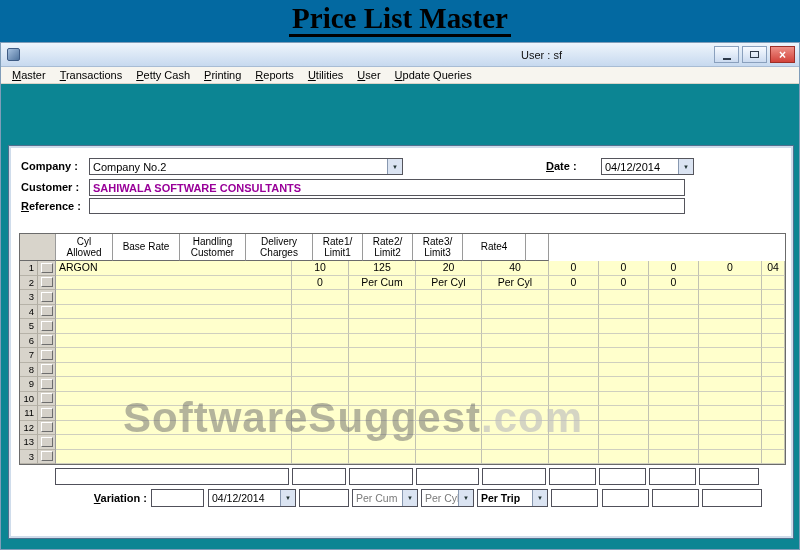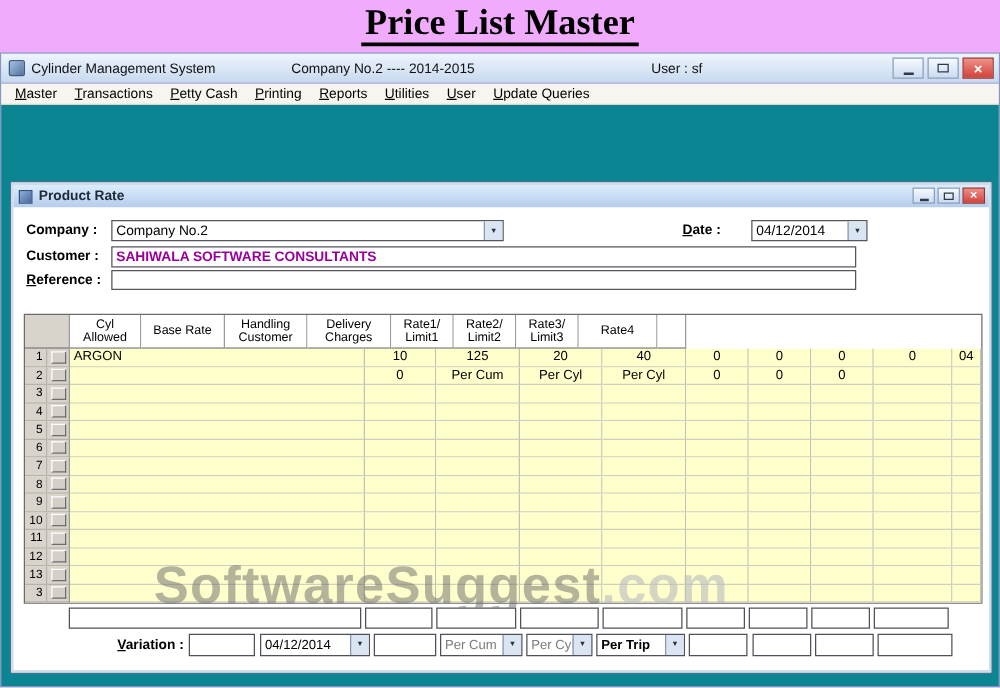--- a/index.html
+++ b/index.html
@@ -1,19 +1,19 @@
 <!DOCTYPE html>
 <html><head>
 <meta charset="utf-8">
 <style>
   * { box-sizing: border-box; margin: 0; padding: 0; }
   html,body { width: 800px; height: 550px; }
   body { font-family: "Liberation Sans", sans-serif; background: #fff; }
 
-  .page { position: relative; width: 800px; height: 550px; background: #f0abfc; overflow: hidden; }
+  .page { position: relative; width: 800px; height: 550px; background: #0369a1; overflow: hidden; }
 
   
   .page-title { position: absolute; top: 2px; left: 0; right: 0; text-align: center;
     font-family: "Liberation Serif", serif; font-size: 29px; font-weight: bold; color: #000; }
   .page-title span { border-bottom: 3px solid #000; padding: 0 3px; }
 
   
   .window { position: absolute; top: 42px; left: 0; right: 0; bottom: 0;
     border: 1px solid #7f9db9; display: flex; flex-direction: column; }
   .titlebar { height: 24px; background: linear-gradient(#eef5fc, #c7d9ef);
@@ -82,21 +82,21 @@
     border-right: 1px solid #9a9a9a; border-bottom: 1px solid #b6b2a8; flex: 0 0 auto; }
   .sel-btn { width: 12px; height: 10px; background: #d4d0c8;
     border: 1px solid; border-color: #ffffff #6d6d6d #6d6d6d #ffffff; }
   .g-prod, .g-val { background: #ffffcc; border-right: 1px solid #c2c2b2;
     border-bottom: 1px solid #cfcfbf; font-size: 10.5px; line-height: 13px;
     overflow: hidden; white-space: nowrap; flex: 0 0 auto; }
   .g-prod { padding-left: 3px; text-align: left; }
   .g-val { text-align: center; }
 
   .watermark { position: absolute; left: 112px; top: 246px; font-size: 42px; font-weight: bold;
-    color: rgba(105,105,105,0.5); letter-spacing: 1px; pointer-events: none; white-space: nowrap; margin-top: 32px; }
+    color: rgba(105,105,105,0.5); letter-spacing: 1px; pointer-events: none; white-space: nowrap; }
   .watermark .suffix { color: rgba(190,190,190,0.65); }
 
   
   .boxes-row { position: absolute; left: 44px; top: 320px; height: 17px; display: flex; gap: 3px; }
   .fbox { height: 17px; border: 1px solid #50505a; background: #fff; flex: 0 0 auto; }
 
   
   .var-row { position: absolute; left: 0; top: 341px; height: 18px; width: 780px; }
   .var-row .lbl2 { position: absolute; font-weight: bold; font-size: 11px; text-align: right; }
   .vbox { position: absolute; height: 18px; border: 1px solid #50505a; background: #fff; }
@@ -112,22 +112,20 @@
 <div class="page">
 
   <div class="page-title">
     <span>Price List Master</span>
   </div>
 
   <div class="window">
 
     <div class="titlebar">
       <span class="app-icon"></span>
-      <span>Cylinder Management System</span>
-      <span class="t-center">Company No.2 ---- 2014-2015</span>
       <span class="t-user">User : sf</span>
       <span class="winbtns">
         <span class="wb">
             <span class="glyph-min"></span>
           </span>
         <span class="wb">
             <span class="glyph-max"></span>
           </span>
         <span class="wb close"></span>
       </span>
@@ -141,33 +139,20 @@
       <span class="menu-item"><u>R</u>eports</span>
       <span class="menu-item"><u>U</u>tilities</span>
       <span class="menu-item"><u>U</u>ser</span>
       <span class="menu-item"><u>U</u>pdate Queries</span>
     </div>
 
     <div class="client">
 
       <div class="dialog">
 
-        <div class="d-titlebar">
-          <span class="d-icon"></span>
-          <span>Product Rate</span>
-          <span class="d-btns">
-            <span class="db">
-                <span class="glyph-min"></span>
-              </span>
-            <span class="db">
-                <span class="glyph-max"></span>
-              </span>
-            <span class="db close"></span>
-          </span>
-        </div>
 
         <div class="d-body">
 
           <span class="lbl" style="left:10px; top:12px;">Company :</span>
           <div class="field" style="left:78px; top:10px; width:314px;">
             <span class="val">Company No.2</span>
             <span class="arrow-btn"></span>
           </div>
 
           <span class="lbl" style="left:535px; top:12px;"><u>D</u>ate :</span>

